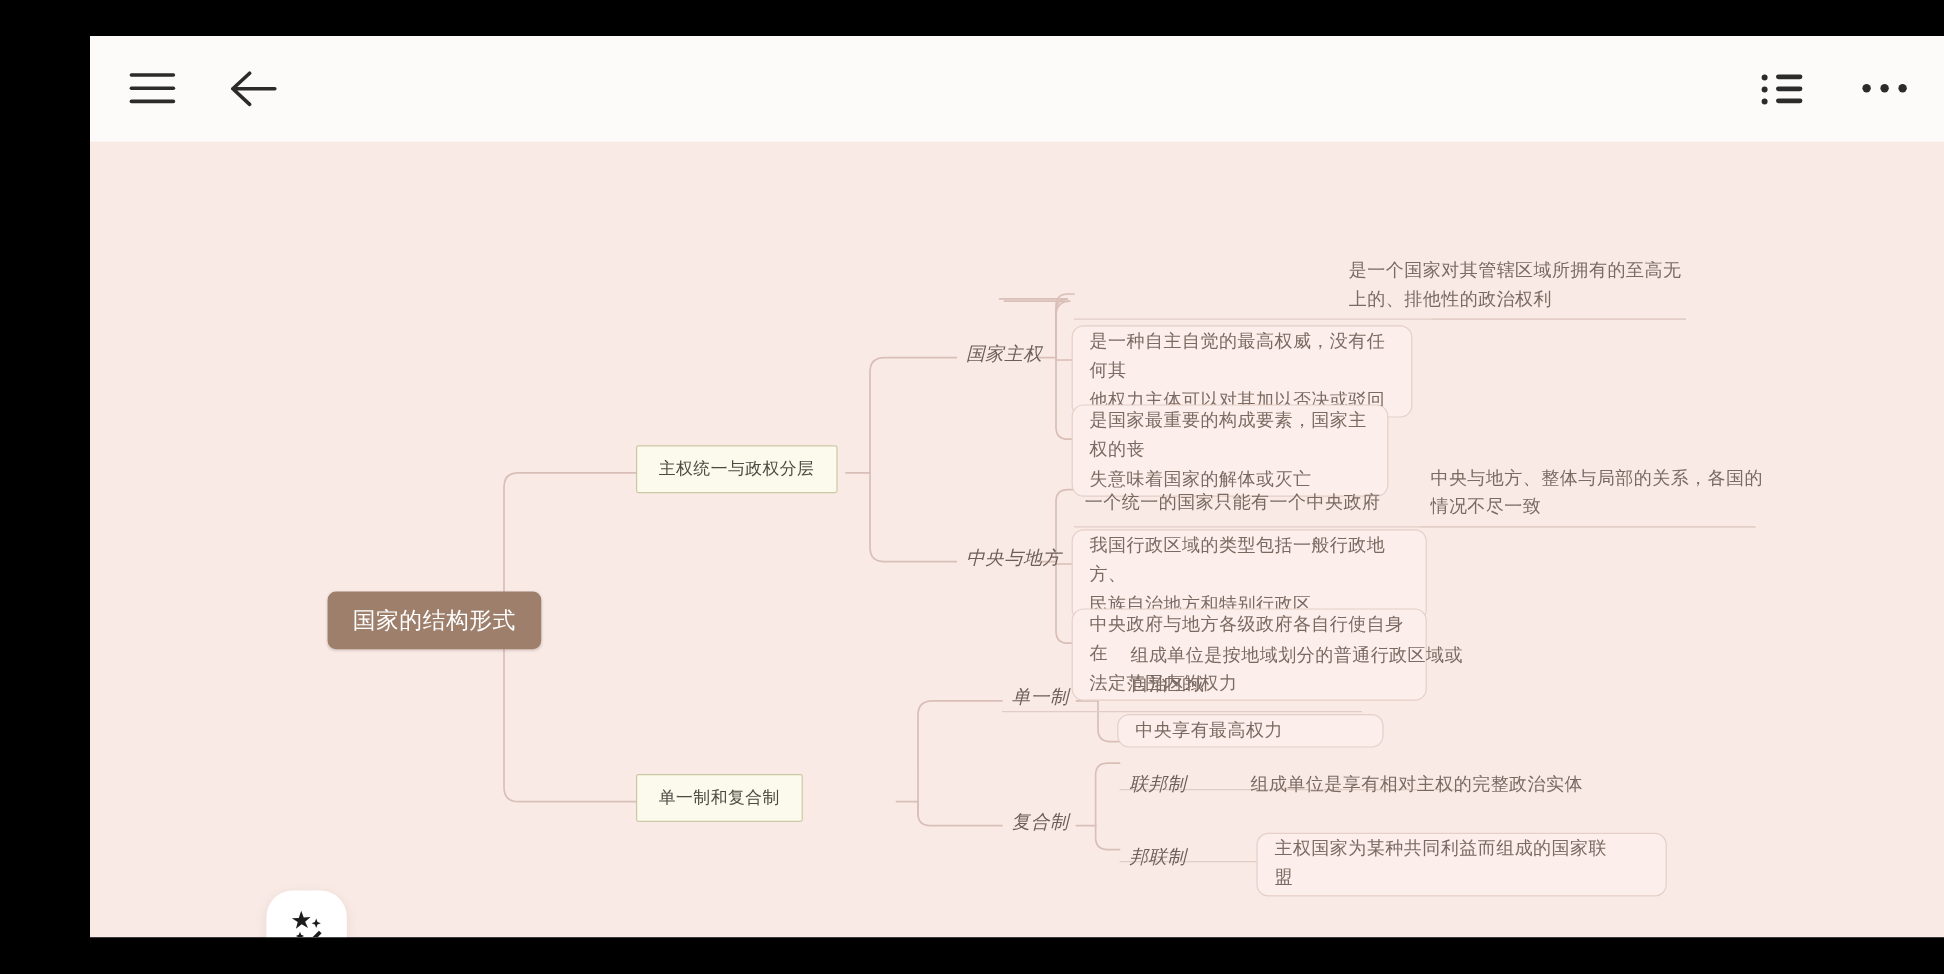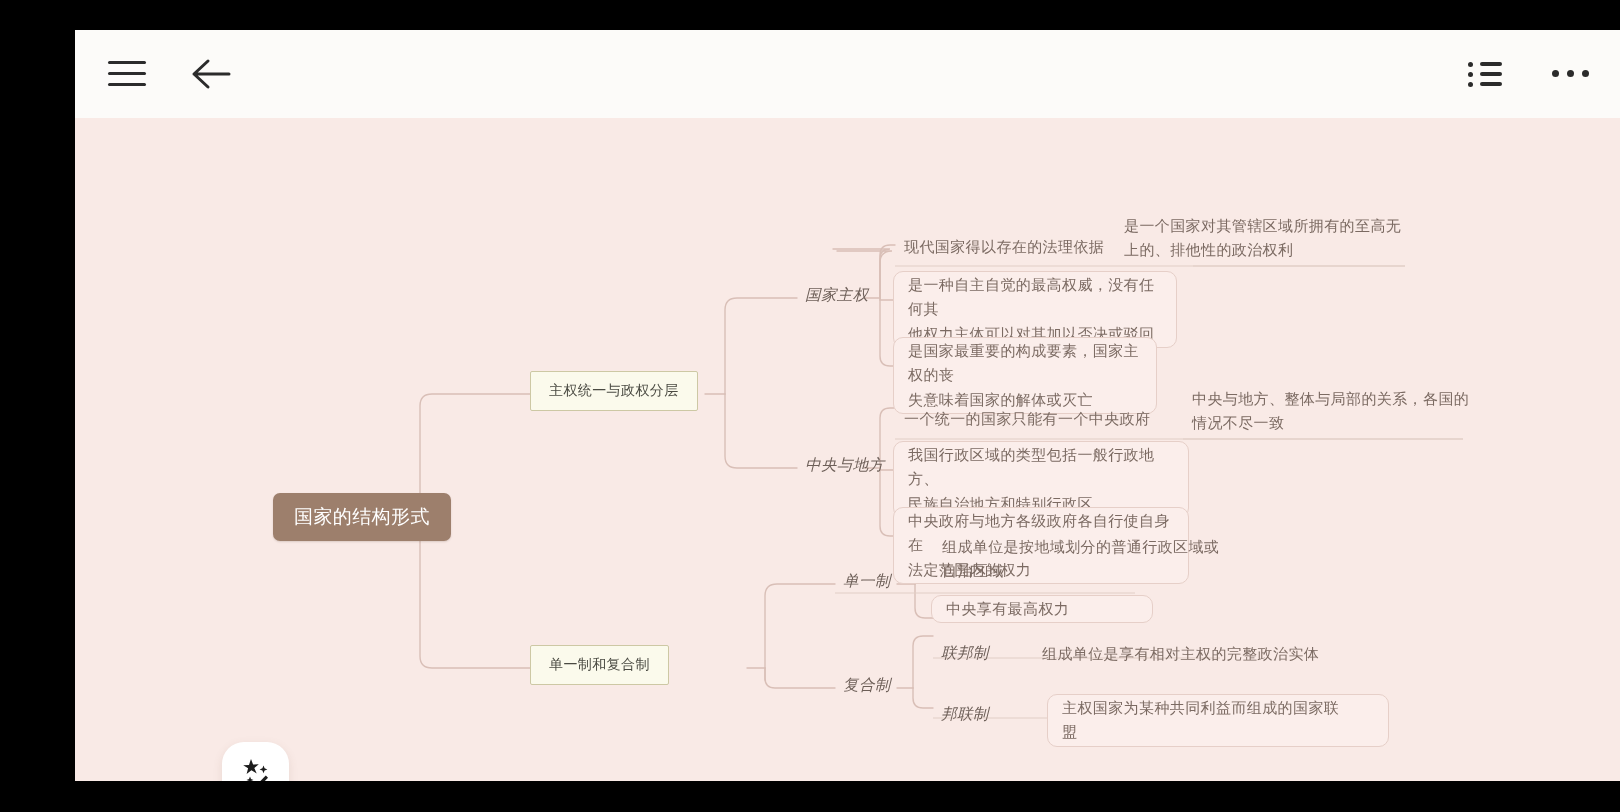--- a/index.html
+++ b/index.html
@@ -266,23 +266,20 @@
       </div>
 
       <div class="node node-l2" style="left:455px; top:253px;">
         <span>主权统一与政权分层</span>
       </div>
 
       <div class="node node-l3" style="left:722px; top:163px;">
         <span>国家主权</span>
       </div>
 
-      <div class="node node-leaf" style="left:820px; top:114px;">
-        <span>现代国家得以存在的法理依据</span>
-      </div>
 
       <div class="node node-leaf" style="left:1040px; top:93px;">
         <span>是一个国家对其管辖区域所拥有的至高无
 上的、排他性的政治权利</span>
       </div>
 
       <div class="node node-box" style="left:818px; top:153px; width:284px;">
         <span>是一种自主自觉的最高权威，没有任何其
 他权力主体可以对其加以否决或驳回</span>
       </div>

